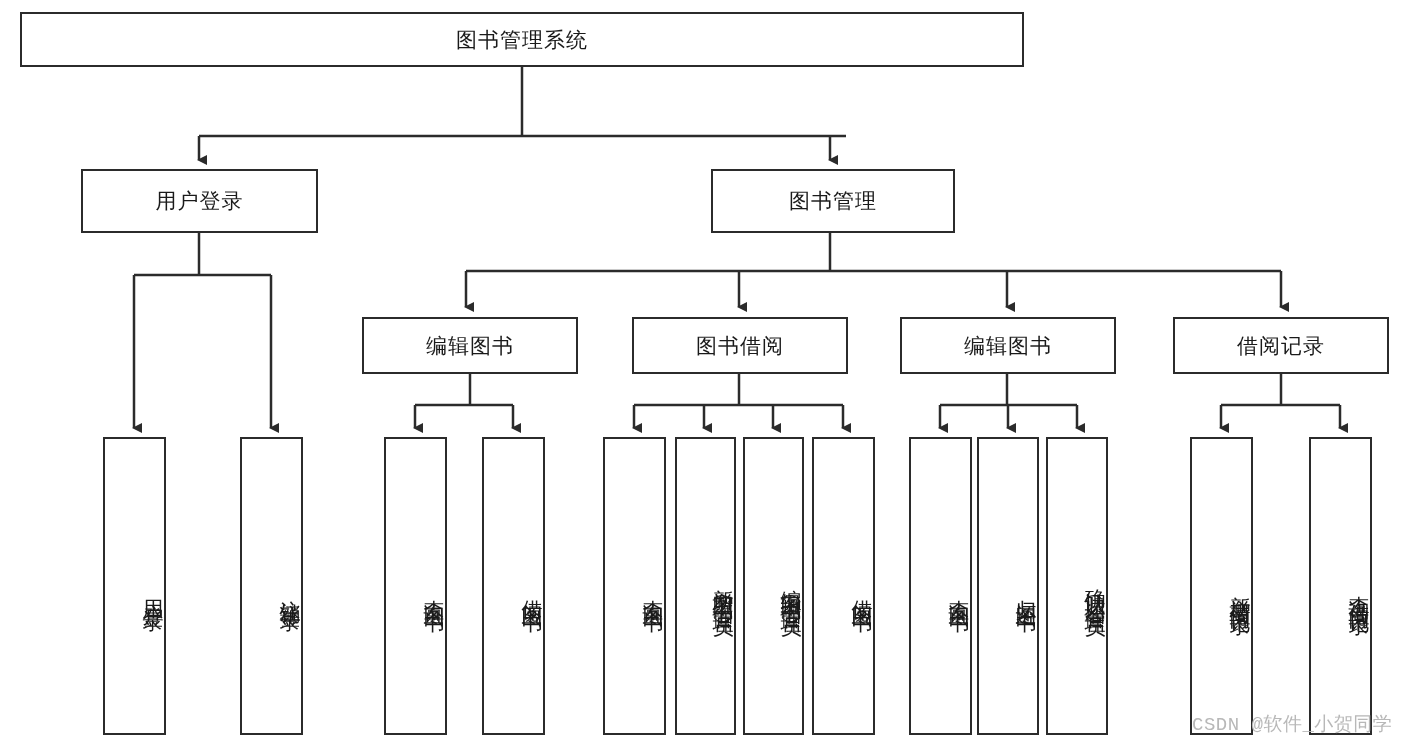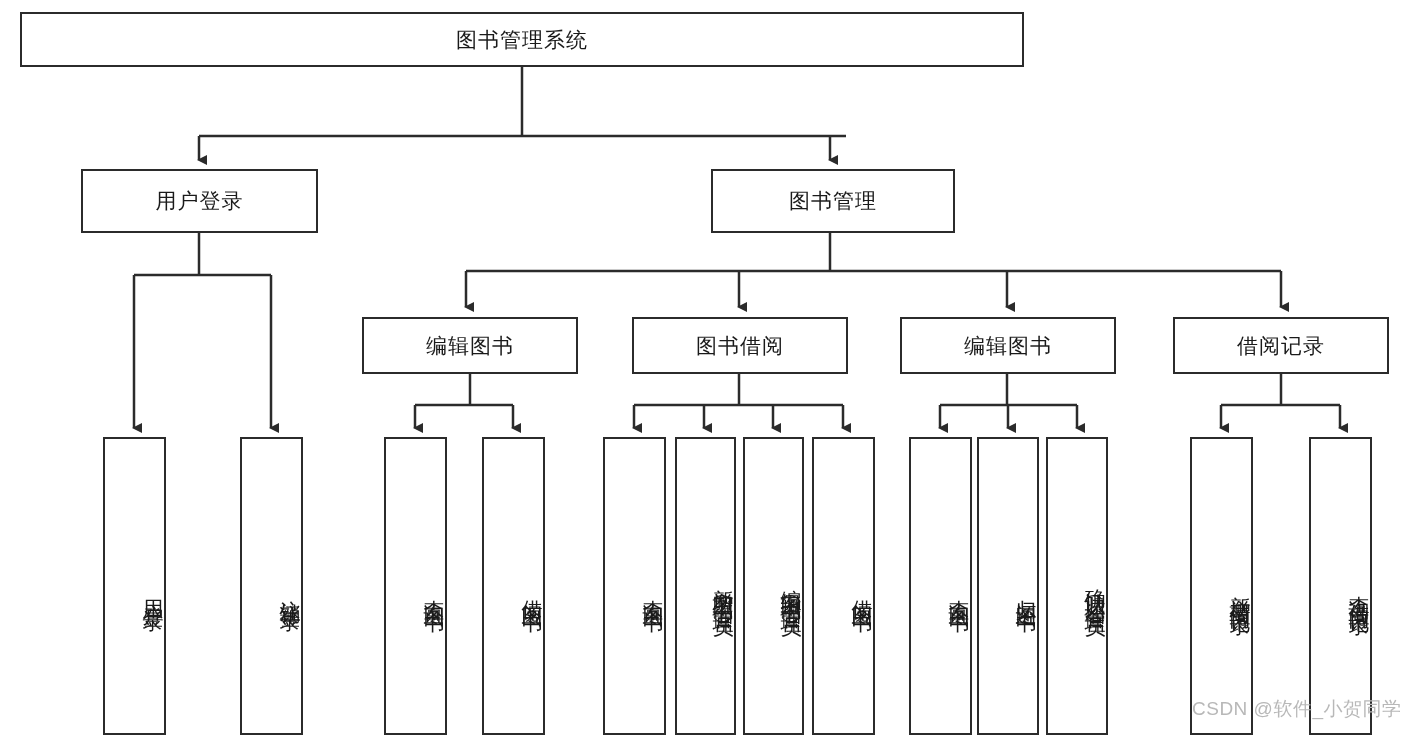--- a/index.html
+++ b/index.html
@@ -137,15 +137,15 @@
   <div class="node vert top-align" style="left:743px; top:437px; width:61px; height:298px;">编辑图书（管理员）</div>
   <div class="node vert" style="left:812px; top:437px; width:63px; height:298px;">借阅图书</div>
 
   <div class="node vert" style="left:909px; top:437px; width:63px; height:298px;">查询图书</div>
   <div class="node vert" style="left:977px; top:437px; width:62px; height:298px;">归还图书</div>
   <div class="node vert top-align" style="left:1046px; top:437px; width:62px; height:298px;">确认归还（管理员）</div>
 
   <div class="node vert" style="left:1190px; top:437px; width:63px; height:298px;">新增借阅记录</div>
   <div class="node vert" style="left:1309px; top:437px; width:63px; height:298px;">查询借阅记录</div>
 
-  <div class="watermark" style="left:1192px; top:696px;">CSDN @软件_小贺同学</div>
+  <div class="watermark" style="left:1192px; top:711px;font-family:Liberation Mono, monospace;">CSDN @软件_小贺同学</div>
 
 </div>
 
 </body></html>

